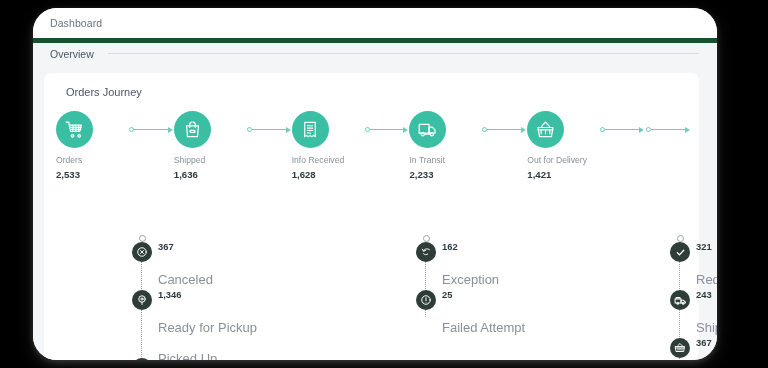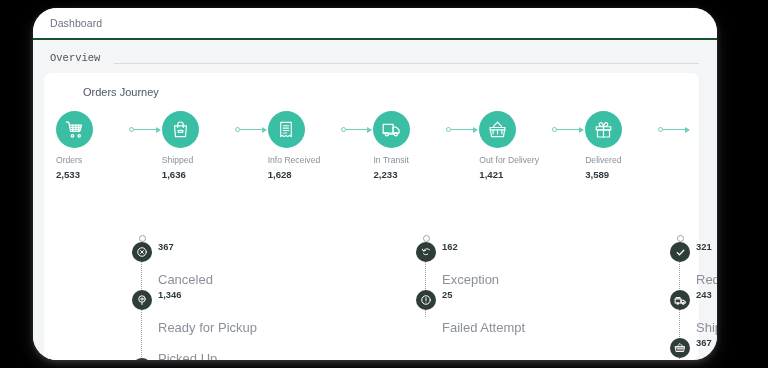--- a/index.html
+++ b/index.html
@@ -25,24 +25,23 @@
     display: flex; align-items: center;
     padding-left: 17px;
   }
   .breadcrumb-text {
     font-size: 10.5px; color: #6b7280; letter-spacing: .1px;
   }
   
   .overview-band {
     height: 26px;
     background: #f4f5f7;
-    display: flex; align-items: flex-end;
+    display: flex; align-items: center;
     padding-left: 17px; padding-right: 18px;
-    border-top: 2px solid #14532d;
-    font-family: Liberation Mono, monospace;
+    border-top: 5px solid #14532d;
   }
   .overview-title {
     font-size: 10.5px; color: #4b5563; white-space: nowrap;
   }
   .overview-rule {
     flex: 1 1 auto; height: 1px; background: #d9dbe0; margin-left: 14px;
   }
   
   .page-body {
     background: #f4f5f7;
@@ -50,21 +49,21 @@
     padding: 9px 18px 0 11px;
   }
   .card {
     background: #ffffff;
     border-radius: 7px;
     height: 287px;
     position: relative;
     box-shadow: 0 1px 2px rgba(16,24,40,0.04);
   }
   .card-title {
-    position: absolute; left: 39px; top: 13px;
+    position: absolute; left: 22px; top: 13px;
     font-size: 11px; color: #4b5563;
   }
   
   .journey {
     position: absolute;
     left: 12px; top: 38px; right: 8px;
     display: flex; align-items: flex-start;
   }
   .step {
     width: 72px;
@@ -240,33 +239,20 @@
               </svg>
             </div>
             <div class="step-label">Out for Delivery</div>
             <div class="step-value">1,421</div>
           </div>
           <div class="connector">
             <span class="conn-dot"></span>
             <span class="conn-line"></span>
             <span class="conn-arrow"></span>
           </div>
-          <div class="step">
-            <div class="step-circle">
-              <svg width="19" height="19" viewBox="0 0 24 24" fill="none" stroke="currentColor" stroke-width="1.5" stroke-linecap="round" stroke-linejoin="round">
-                <path d="M2.8 8.5h18.4v4H2.8z"></path>
-                <path d="M4.4 12.5h15.2v9H4.4z"></path>
-                <path d="M12 8.5v13"></path>
-                <path d="M12 8.5C10 8.5 7.2 8 6.7 6.2 6.3 4.6 7.6 3 9.1 3.4c1.6.5 2.5 3 2.9 5.1z"></path>
-                <path d="M12 8.5c2 0 4.8-.5 5.3-2.3.4-1.6-.9-3.2-2.4-2.8-1.6.5-2.5 3-2.9 5.1z"></path>
-              </svg>
-            </div>
-            <div class="step-label">Delivered</div>
-            <div class="step-value">3,589</div>
-          </div>
           <div class="connector">
             <span class="conn-dot"></span>
             <span class="conn-line"></span>
             <span class="conn-arrow"></span>
           </div>
         </div>
 
       <div id="branch-layer">
           <div class="branch" style="left: 88px;">
             <span class="branch-head-dot"></span>

